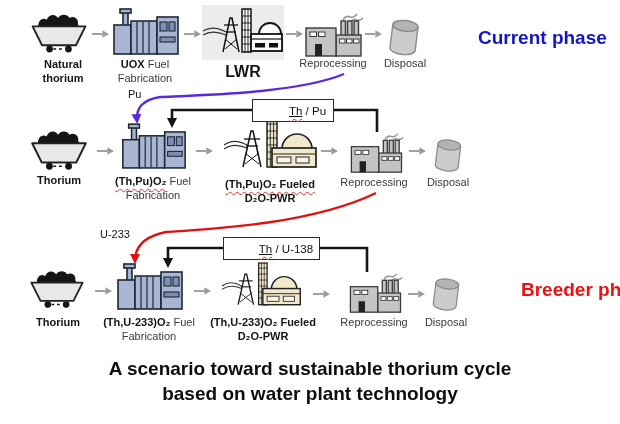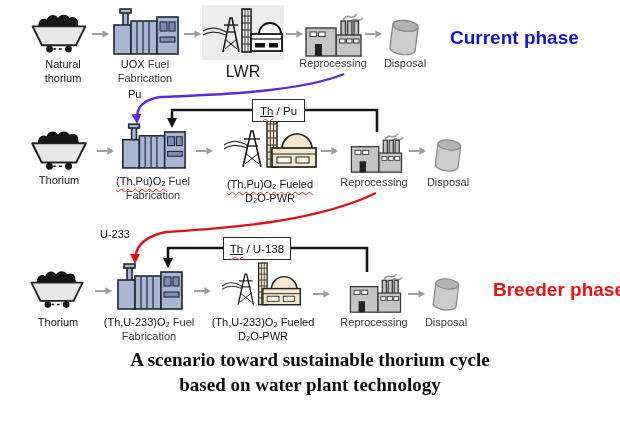--- a/index.html
+++ b/index.html
@@ -2,29 +2,29 @@
 <html><head>
 <meta charset="utf-8">
 <style>
   html,body{margin:0;padding:0;background:#fff;}
   .stage{position:relative;width:620px;height:424px;background:#fff;overflow:hidden;
          font-family:"Liberation Sans",sans-serif;color:#151515;}
   .icon{position:absolute;z-index:2;}
   .overlay{position:absolute;left:0;top:0;z-index:1;}
   .lbl{position:absolute;font-size:11px;line-height:1.25;text-align:center;color:#3a3a3a;z-index:2;}
   .lbl .ln{display:block;}
-  .b{font-weight:400;color:#151515;}
-  .phase{position:absolute;font-size:19px;font-weight:700;line-height:1.3;white-space:nowrap;z-index:2;}
+  .b{font-weight:700;color:#151515;}
+  .phase{position:absolute;font-size:19px;font-weight:700;line-height:1.3;white-space:nowrap;z-index:2;margin-left:28px;}
   .flowlbl{position:absolute;font-size:11px;color:#151515;z-index:3;}
   .fbox{position:absolute;background:#fff;border:1.6px solid #2a2a2a;display:flex;align-items:center;
-        justify-content:center;font-size:11.5px;color:#111;z-index:4;white-space:pre;}
+        justify-content:center;font-size:11.5px;color:#111;z-index:4;white-space:pre;padding-left:29px;}
   .wavy{text-decoration:underline wavy #e03030 1px;text-underline-offset:2.5px;}
   .solidu{text-decoration:underline solid #111 1px;text-underline-offset:1px;}
-  .caption{position:absolute;left:0;top:348px;width:620px;text-align:center;font-size:19px;
-           font-weight:700;line-height:1.3;color:#0d0d0d;z-index:2;font-family:Liberation Serif, serif;}
+  .caption{position:absolute;left:0;top:357px;width:620px;text-align:center;font-size:19px;
+           font-weight:700;line-height:1.3;color:#0d0d0d;z-index:2;}
   .caption .ln{display:block;}
   .hidden-defs{position:absolute;width:0;height:0;overflow:hidden;}
 </style>
 </head>
 <body>
 
 <div class="stage">
 
   <svg class="hidden-defs" aria-hidden="true">
     <defs>

